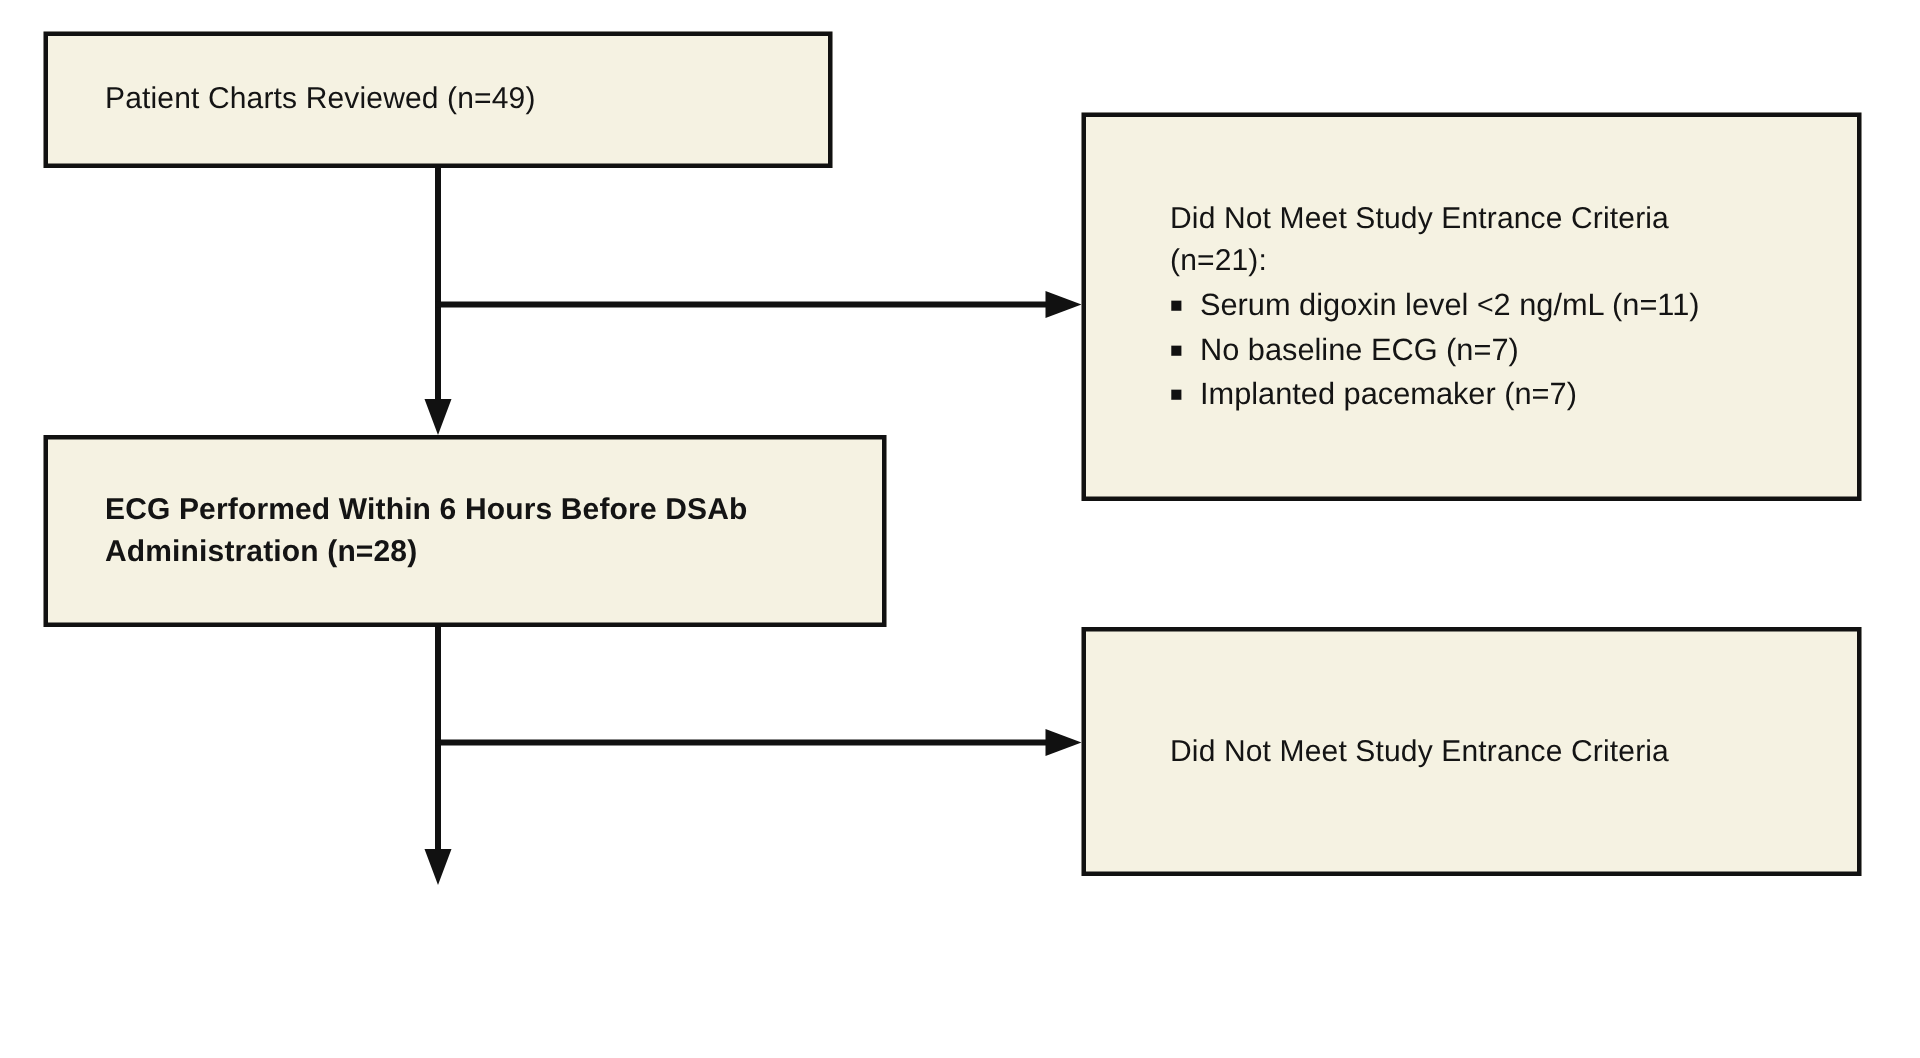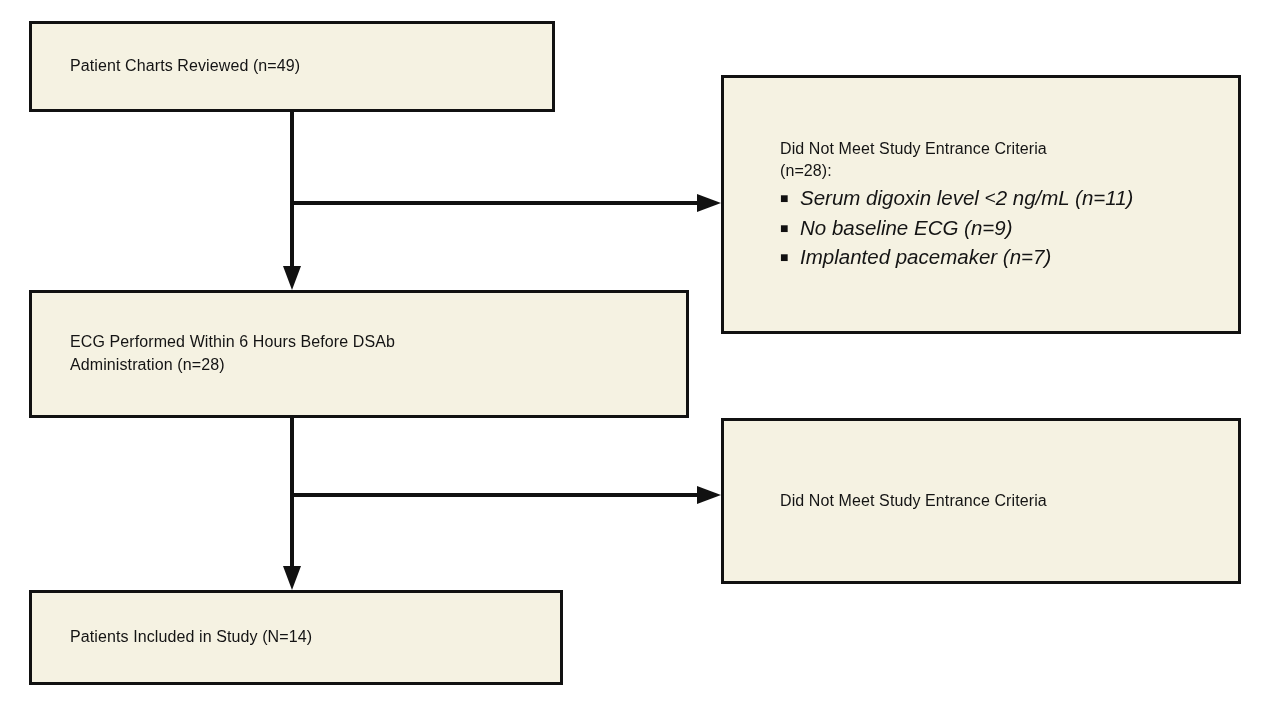--- a/index.html
+++ b/index.html
@@ -19,34 +19,35 @@
   .node {
     position: absolute;
     box-sizing: border-box;
     background: #F5F2E2;
     border: 3px solid #111111;
     display: flex;
     flex-direction: column;
     justify-content: center;
   }
   .node-text {
-    font-size: 16px;
+    font-size: 20px;
     line-height: 1.42;
     color: #141414;
     letter-spacing: 0.1px;
     white-space: pre-line;
   }
   
   #node-charts-reviewed {
     left: 29px; top: 21px; width: 526px; height: 91px;
     padding: 0 0 0 38px;
   }
   #node-ecg-performed {
-    left: 29px; top: 290px; width: 660px; height: 128px;
+    left: 29px; top: 290px; width: 562px; height: 128px;
     padding: 0 24px 0 38px;
+    font-weight: bold;
   }
   #node-included {
     left: 29px; top: 590px; width: 534px; height: 95px;
     padding: 0 0 0 38px;
   }
   #node-excluded-1 {
     left: 721px; top: 75px; width: 520px; height: 259px;
     padding: 0 18px 0 56px;
   }
   #node-excluded-2 {
@@ -69,21 +70,21 @@
   .bullet-marker {
     flex: 0 0 auto;
     width: 13px;
     margin-right: 7px;
     font-size: 14px;
     line-height: 1;
     color: #111111;
     position: relative;
     top: -2px;
   }
-  .bullet-text { flex: 1 1 auto; font-style: italic; }
+  .bullet-text { flex: 1 1 auto; }
   .lt { font-size: 19px; position: relative; top: -1px; }
 
   
   .conn-v {
     position: absolute;
     background: #111111;
     width: 4px;
   }
   .conn-h {
     position: absolute;
@@ -122,35 +123,32 @@
 
   <div class="node" id="node-charts-reviewed">
     <div class="node-text">Patient Charts Reviewed (n=49)</div>
   </div>
 
   <div class="node" id="node-ecg-performed">
     <div class="node-text">ECG Performed Within 6 Hours Before DSAb
 Administration (n=28)</div>
   </div>
 
-  <div class="node" id="node-included">
-    <div class="node-text">Patients Included in Study (N=14)</div>
-  </div>
 
   <div class="node" id="node-excluded-1">
     <div class="node-text">Did Not Meet Study Entrance Criteria</div>
-    <div class="node-text">(n=28):</div>
+    <div class="node-text">(n=21):</div>
     <ul class="bullet-list">
       <li class="bullet-item">
         <span class="bullet-marker">■</span>
         <span class="bullet-text"><span>Serum digoxin level </span><span class="lt">&lt;</span><span>2 ng/mL (n=11)</span></span>
       </li>
       <li class="bullet-item">
         <span class="bullet-marker">■</span>
-        <span class="bullet-text">No baseline ECG (n=9)</span>
+        <span class="bullet-text">No baseline ECG (n=7)</span>
       </li>
       <li class="bullet-item">
         <span class="bullet-marker">■</span>
         <span class="bullet-text">Implanted pacemaker (n=7)</span>
       </li>
     </ul>
   </div>
 
   <div class="node" id="node-excluded-2">
     <div class="node-text">Did Not Meet Study Entrance Criteria</div>

